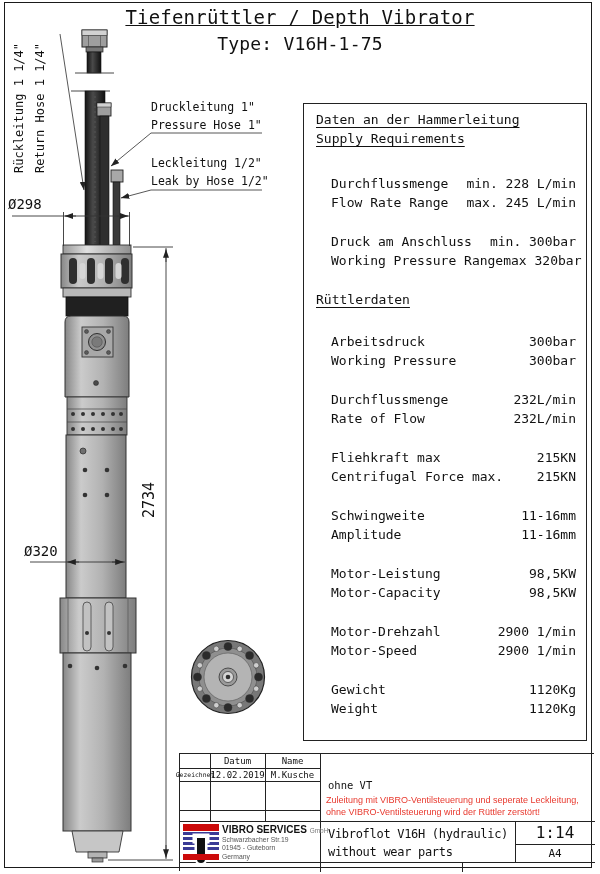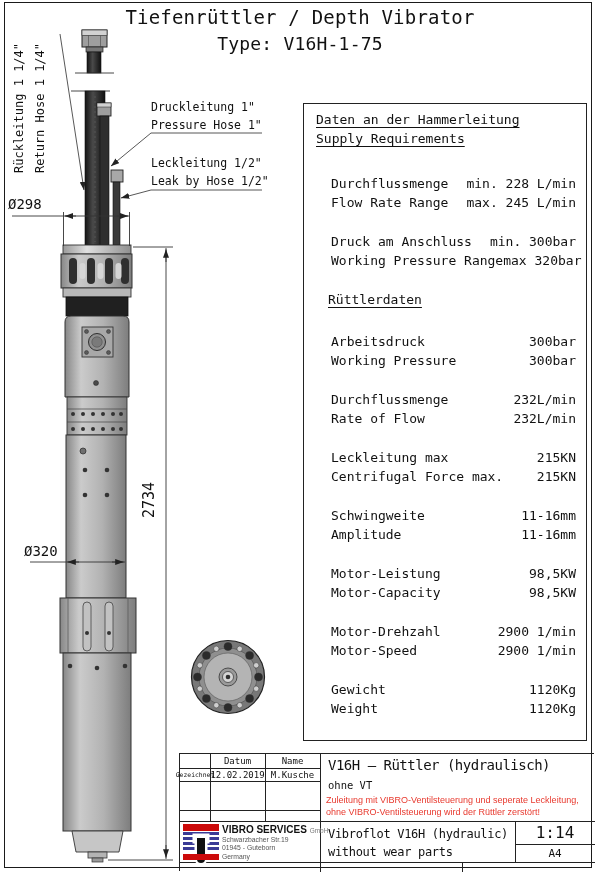--- a/index.html
+++ b/index.html
@@ -4,29 +4,29 @@
 <style>
   html,body{margin:0;padding:0;}
   body{
     width:600px;height:874px;position:relative;background:#ffffff;
     font-family:"DejaVu Sans Mono",monospace;color:#111;overflow:hidden;
   }
   .abs{position:absolute;}
   
   .page-border{left:4px;top:2px;width:588px;height:866px;border:1.6px solid #1a1a1a;box-sizing:border-box;}
   
-  .hdr1{top:6px;left:0;width:600px;text-align:center;font-size:19px;letter-spacing:.2px;}
+  .hdr1{top:6px;left:0;width:600px;text-align:center;font-size:19px;letter-spacing:.2px;text-decoration:underline;}
   .hdr2{top:33px;left:0;width:600px;text-align:center;font-size:18px;letter-spacing:.2px;}
   
   .panel{left:303px;top:103px;width:284px;height:638px;border:1.5px solid #222;
     box-sizing:border-box;padding:6px 10px 0 12px;font-size:13px;overflow:hidden;}
   .phead{text-decoration:underline;text-decoration-thickness:1px;text-underline-offset:3px;}
   .pline{line-height:19px;white-space:pre;}
   .phead-block{margin-bottom:26px;}
-  .sec2-head{margin:16px 0 23px 12px;}
+  .sec2-head{margin:16px 0 23px 0;}
   .pair{margin-bottom:20px;}
   .srow{display:flex;justify-content:space-between;line-height:19px;white-space:pre;padding-left:15px;}
   
   .tb{left:179px;top:753px;width:415px;height:118px;box-sizing:border-box;
       border-left:1.3px solid #222;border-top:1.3px solid #222;padding-left:36px;}
   .tb .hline{position:absolute;height:1.1px;background:#222;}
   .tb .vline{position:absolute;width:1.1px;background:#222;}
   .tb-cell{position:absolute;display:flex;align-items:center;justify-content:center;}
   .tb-small{font-size:9px;}
   .tb-tiny{font-size:6.4px;}
@@ -255,21 +255,21 @@
 
   <div class="pair">
     <div class="srow"><span>Arbeitsdruck</span><span>300bar</span></div>
     <div class="srow"><span>Working Pressure</span><span>300bar</span></div>
   </div>
   <div class="pair">
     <div class="srow"><span>Durchflussmenge</span><span>232L/min</span></div>
     <div class="srow"><span>Rate of Flow</span><span>232L/min</span></div>
   </div>
   <div class="pair">
-    <div class="srow"><span>Leckleitung max</span><span>215KN</span></div>
+    <div class="srow"><span>Fliehkraft max</span><span>215KN</span></div>
     <div class="srow"><span>Centrifugal Force max.</span><span>215KN</span></div>
   </div>
   <div class="pair">
     <div class="srow"><span>Schwingweite</span><span>11-16mm</span></div>
     <div class="srow"><span>Amplitude</span><span>11-16mm</span></div>
   </div>
   <div class="pair">
     <div class="srow"><span>Motor-Leistung</span><span>98,5KW</span></div>
     <div class="srow"><span>Motor-Capacity</span><span>98,5KW</span></div>
   </div>
@@ -296,21 +296,20 @@
   <div class="vline" style="left:140px;top:0;height:118px;"></div>
   <div class="vline" style="left:335px;top:67px;height:41px;"></div>
   <div class="vline" style="left:282px;top:108px;height:10px;"></div>
 
   <div class="tb-cell tb-small" style="left:30px;top:0;width:55px;height:14px;">Datum</div>
   <div class="tb-cell tb-small" style="left:85px;top:0;width:55px;height:14px;">Name</div>
   <div class="tb-cell tb-tiny" style="left:0;top:14px;width:30px;height:13px;">Gezeichnet</div>
   <div class="tb-cell tb-small" style="left:30px;top:14px;width:55px;height:13px;">12.02.2019</div>
   <div class="tb-cell tb-small" style="left:85px;top:14px;width:55px;height:13px;">M.Kusche</div>
 
-  <div class="tb-title">V16H – Rüttler (hydraulisch)</div>
   <div class="tb-sub">ohne VT</div>
   <div class="tb-warn">
     <div>Zuleitung mit VIBRO-Ventilsteuerung und seperate Leckleitung,</div>
     <div>ohne VIBRO-Ventilsteuerung wird der Rüttler zerstört!</div>
   </div>
 
   <div class="logo">
     <div class="bar" style="top:0;"></div>
     <div class="stripes">
       <div class="stripe" style="top:0;"></div>

